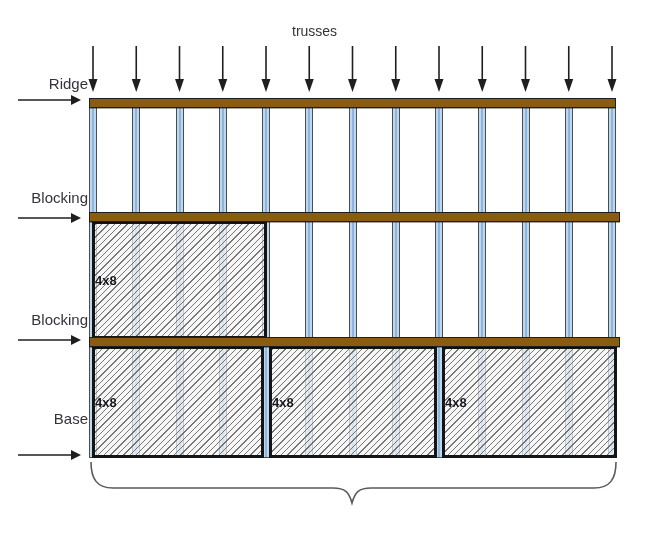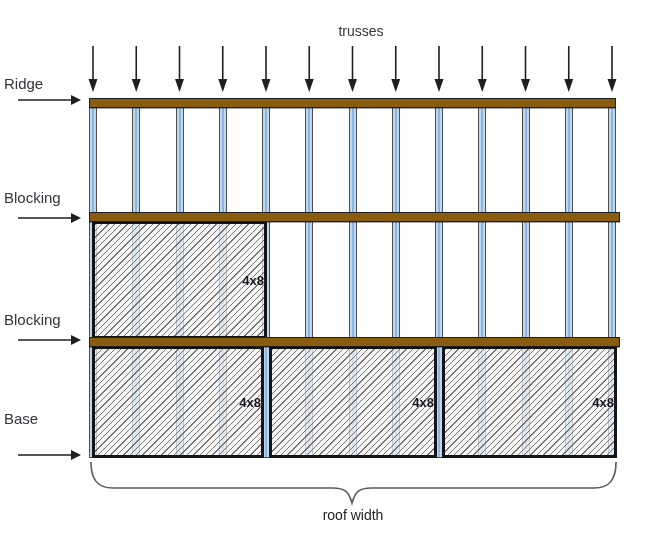--- a/index.html
+++ b/index.html
@@ -8,30 +8,29 @@
   .stage {
     position: relative;
     width: 663px;
     height: 548px;
     background: #ffffff;
     overflow: hidden;
   }
 
   .top-label {
     position: absolute;
-    left: 301px; top: 23px; width: 120px;
-    text-align: center;
+    left: 292px; top: 23px; width: 120px;
     font-size: 14px;
     color: var(--label-color, #33333d);
   }
 
   .side-label {
     position: absolute;
     left: 4px; width: 84px;
-    text-align: left;
+    text-align: right;
     font-size: 15px;
     color: var(--label-color, #33333d);
   }
 
   .bottom-label {
     position: absolute;
     left: 293px; top: 507px; width: 120px;
     text-align: center;
     font-size: 14px;
     color: #222222;
@@ -69,23 +68,22 @@
     position: absolute;
     box-sizing: border-box;
     border: 3px solid var(--panel-border, #141414);
     background: repeating-linear-gradient(135deg,
       rgba(110,110,110,0.95) 0px,
       rgba(110,110,110,0.95) 1px,
       rgba(244,244,244,0.72) 1px,
       rgba(244,244,244,0.72) 4.5px);
     display: flex;
     align-items: center;
-    justify-content: flex-end;
+    justify-content: flex-start;
     z-index: 2;
-    padding-left: 38px;
   }
   .panel-mid   { left:  92px; top: 221px; width: 175px; height: 118px; }
   .panel-b1    { left:  92px; top: 346px; width: 172px; height: 112px; }
   .panel-b2    { left: 269px; top: 346px; width: 168px; height: 112px; }
   .panel-b3    { left: 442px; top: 346px; width: 175px; height: 112px; }
 
   .panel-label {
     font-size: 13px;
     font-weight: bold;
     color: var(--panel-label-color, #16161e);
@@ -192,14 +190,13 @@
       <polygon points="71,335 81,340 71,345"></polygon>
     </g>
     <g>
       <line x1="18" y1="455" x2="71" y2="455"></line>
       <polygon points="71,450 81,455 71,460"></polygon>
     </g>
 
     <path class="brace" d="M 91 462 C 91 479 97 488 113 488 L 333 488 C 345 488 349 492 352 503 C 355 492 359 488 371 488 L 594 488 C 610 488 616 479 616 462"></path>
   </svg>
 
-  <div class="bottom-label">roof width</div>
 </div>
 
 </body></html>

